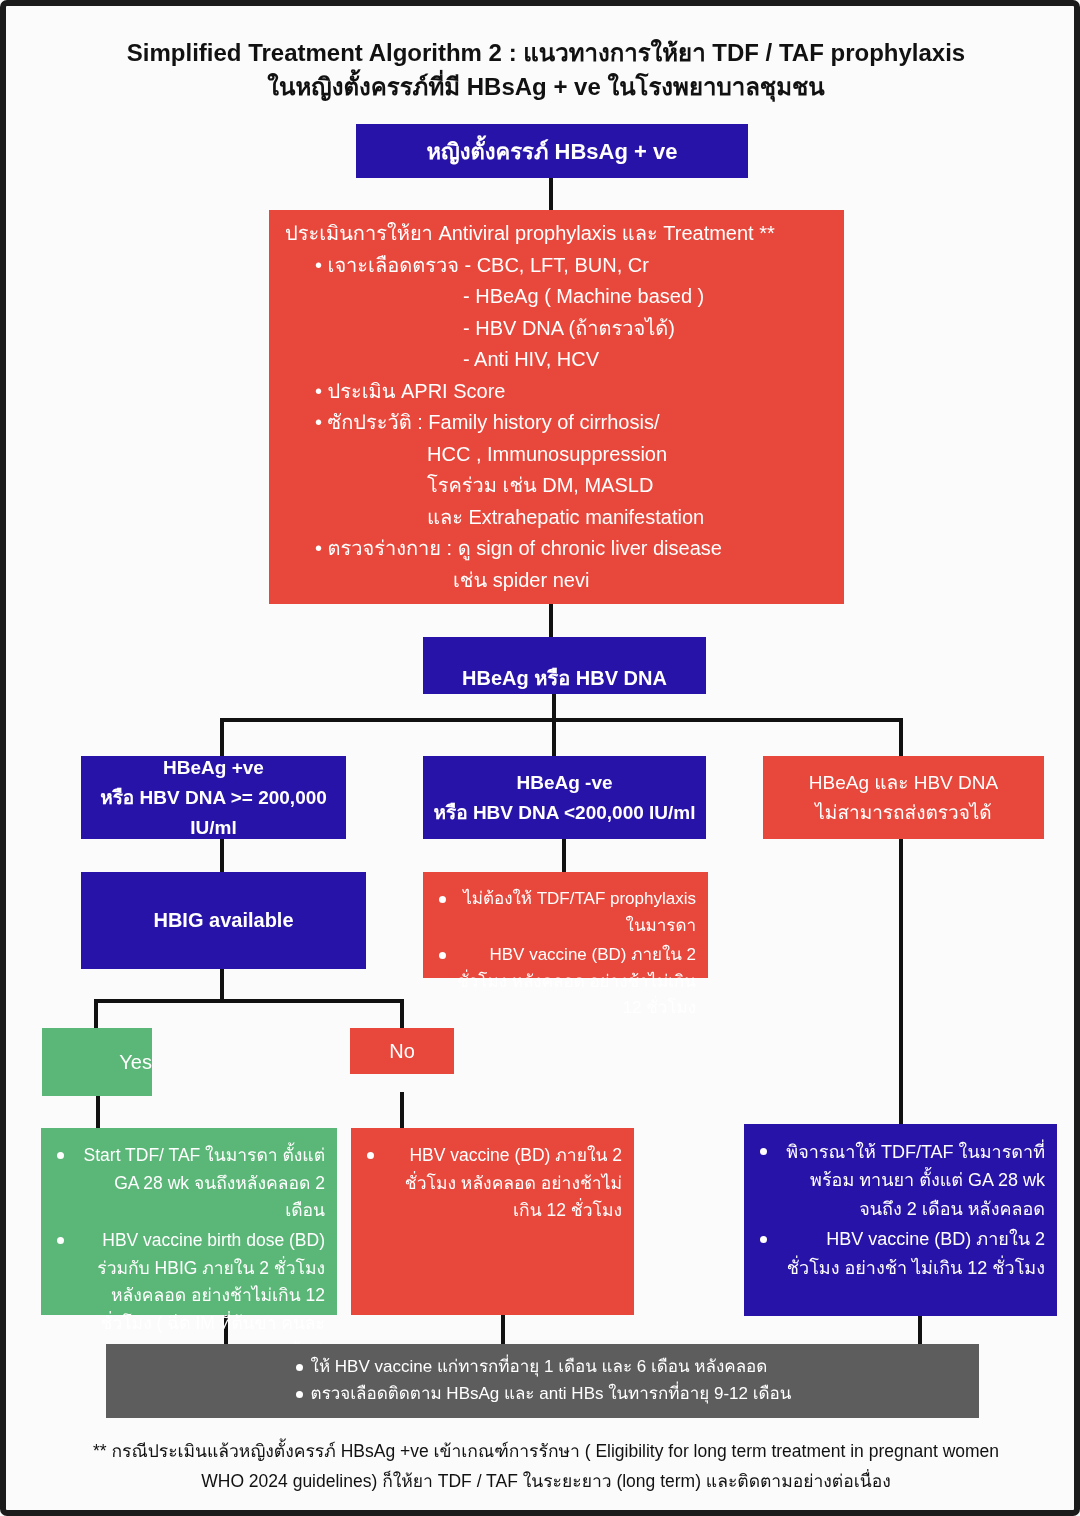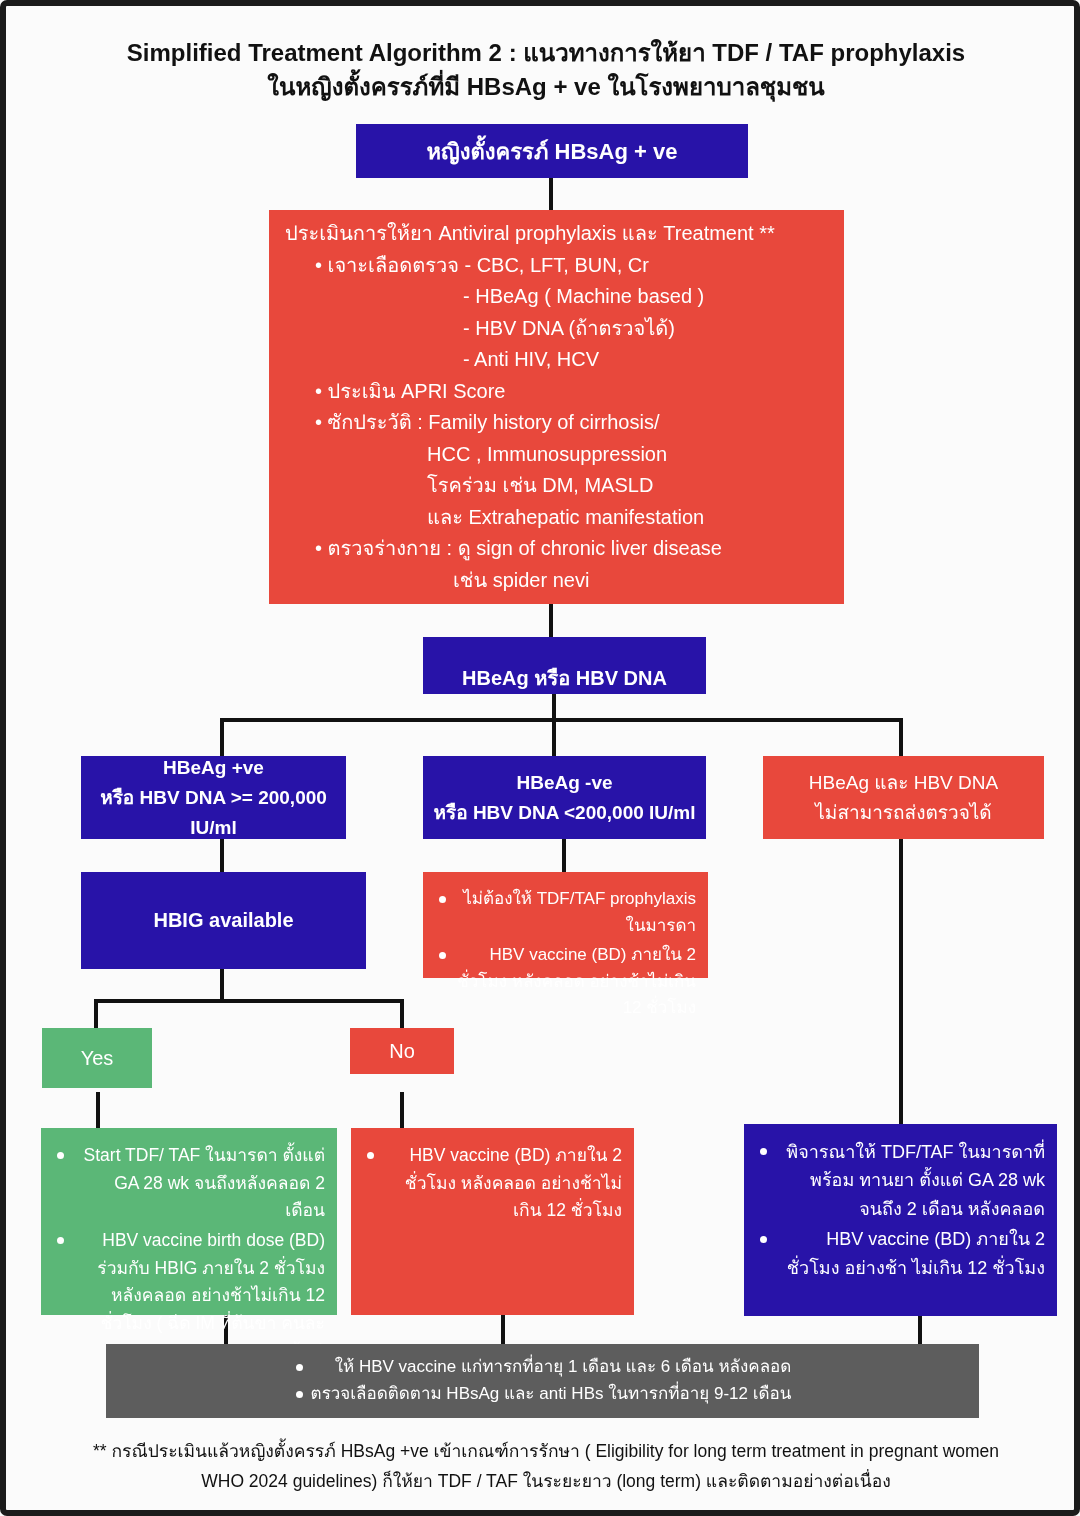--- a/index.html
+++ b/index.html
@@ -51,38 +51,38 @@
   .i1{padding-left:30px;}
   .i2{padding-left:178px;}
   .i3{padding-left:142px;}
   .i4{padding-left:168px;}
   .n-test{left:417px; top:631px; width:283px; height:57px; font-size:20px; font-weight:600;justify-content:flex-end;}
   .n-b1{left:75px;  top:750px; width:265px; height:83px; font-size:19px; line-height:30px; font-weight:600;}
   .n-b2{left:417px; top:750px; width:283px; height:83px; font-size:19px; line-height:30px; font-weight:600;}
   .n-b3{left:757px; top:750px; width:281px; height:83px; font-size:19px; line-height:30px;}
   .n-hbig{left:75px; top:866px; width:285px; height:97px; font-size:20px; font-weight:600;}
   .n-noproph{left:417px; top:866px; width:285px; height:106px; font-size:17px;}
-  .n-yes{left:36px;  top:1022px; width:110px; height:60px; font-size:20px;}
+  .n-yes{left:36px;  top:1022px; width:110px; height:68px; font-size:20px;align-items:flex-end;}
   .n-no{left:344px; top:1022px; width:104px; height:46px; font-size:20px;}
   .n-plan-yes{left:35px;  top:1122px; width:296px; height:187px; font-size:17.5px;}
   .n-plan-no{left:345px; top:1122px; width:283px; height:187px; font-size:17.5px;}
   .n-plan-unk{left:738px; top:1118px; width:313px; height:192px; font-size:18px;}
   .n-follow{left:100px; top:1338px; width:873px; height:74px; font-size:17px; align-items:center;}
 
   
   .bullets{
     justify-content:flex-start; text-align:right;
     padding:14px 12px 10px 14px;
   }
   .bi{position:relative; padding-left:17px; line-height:1.58; margin-bottom:2px;}
   .bi::before{
     content:""; position:absolute; left:2px; top:0.58em;
     width:7px; height:7px; border-radius:50%; background:#ffffff;
   }
-  .n-follow .inner{display:inline-block; text-align:right; line-height:1.7;}
+  .n-follow .inner{display:inline-block; text-align:left; line-height:1.7;}
   .n-follow .bi{margin-bottom:0;}
 
   .footnote{
     position:absolute; left:0; top:1430px; width:1080px;
     text-align:center; color:var(--ink);
     font-size:17.5px; line-height:30px; font-weight:500;
   }
 </style>
 </head>
 <body>

